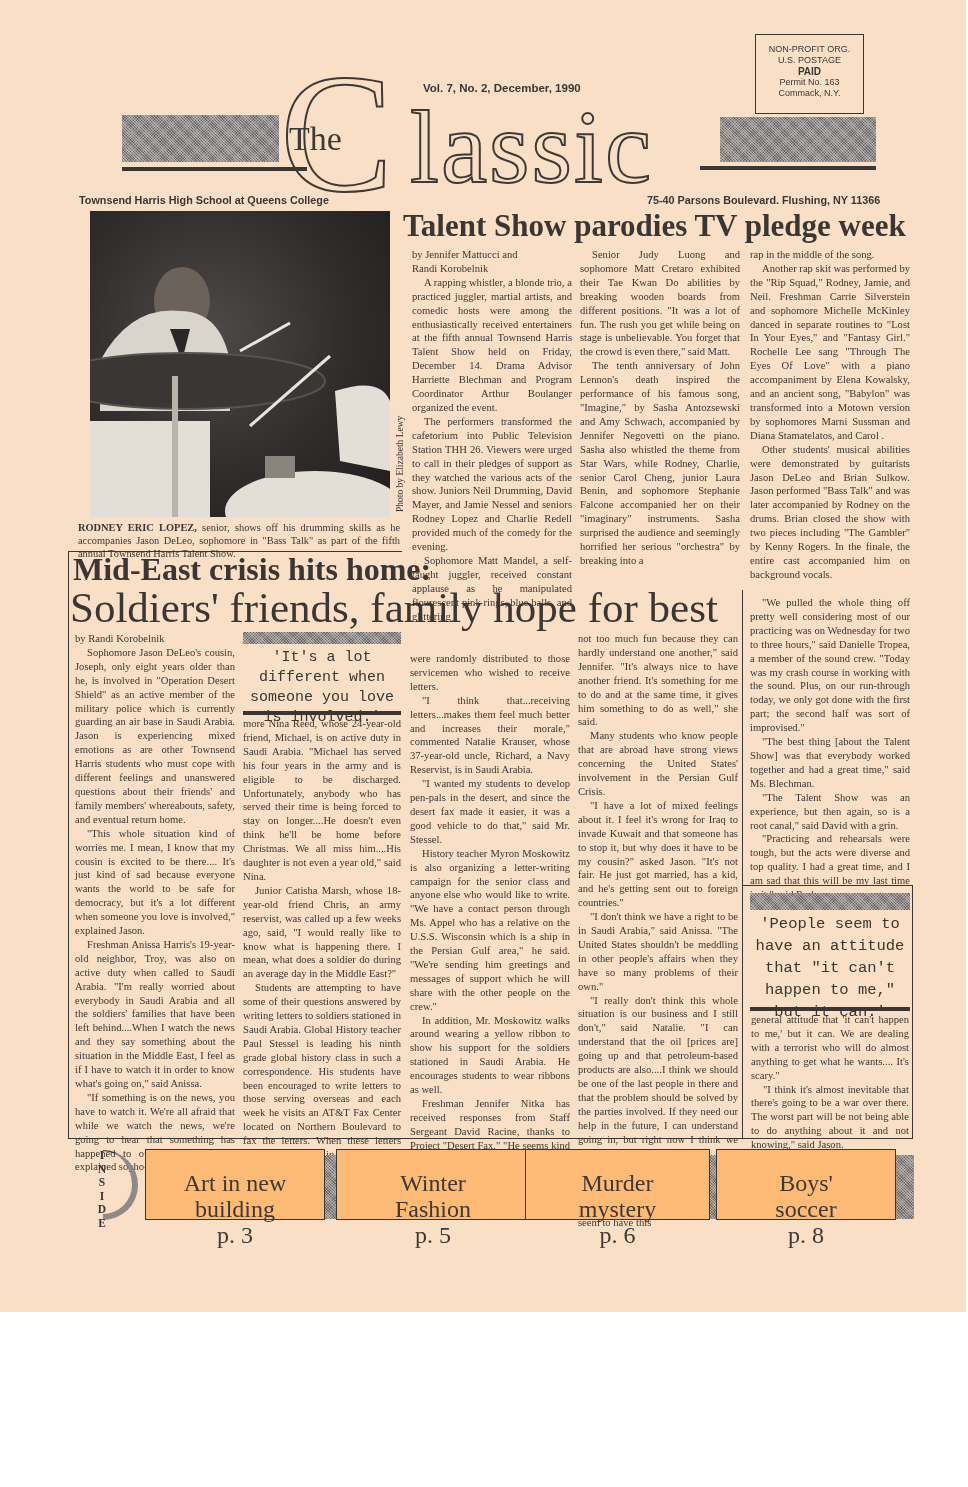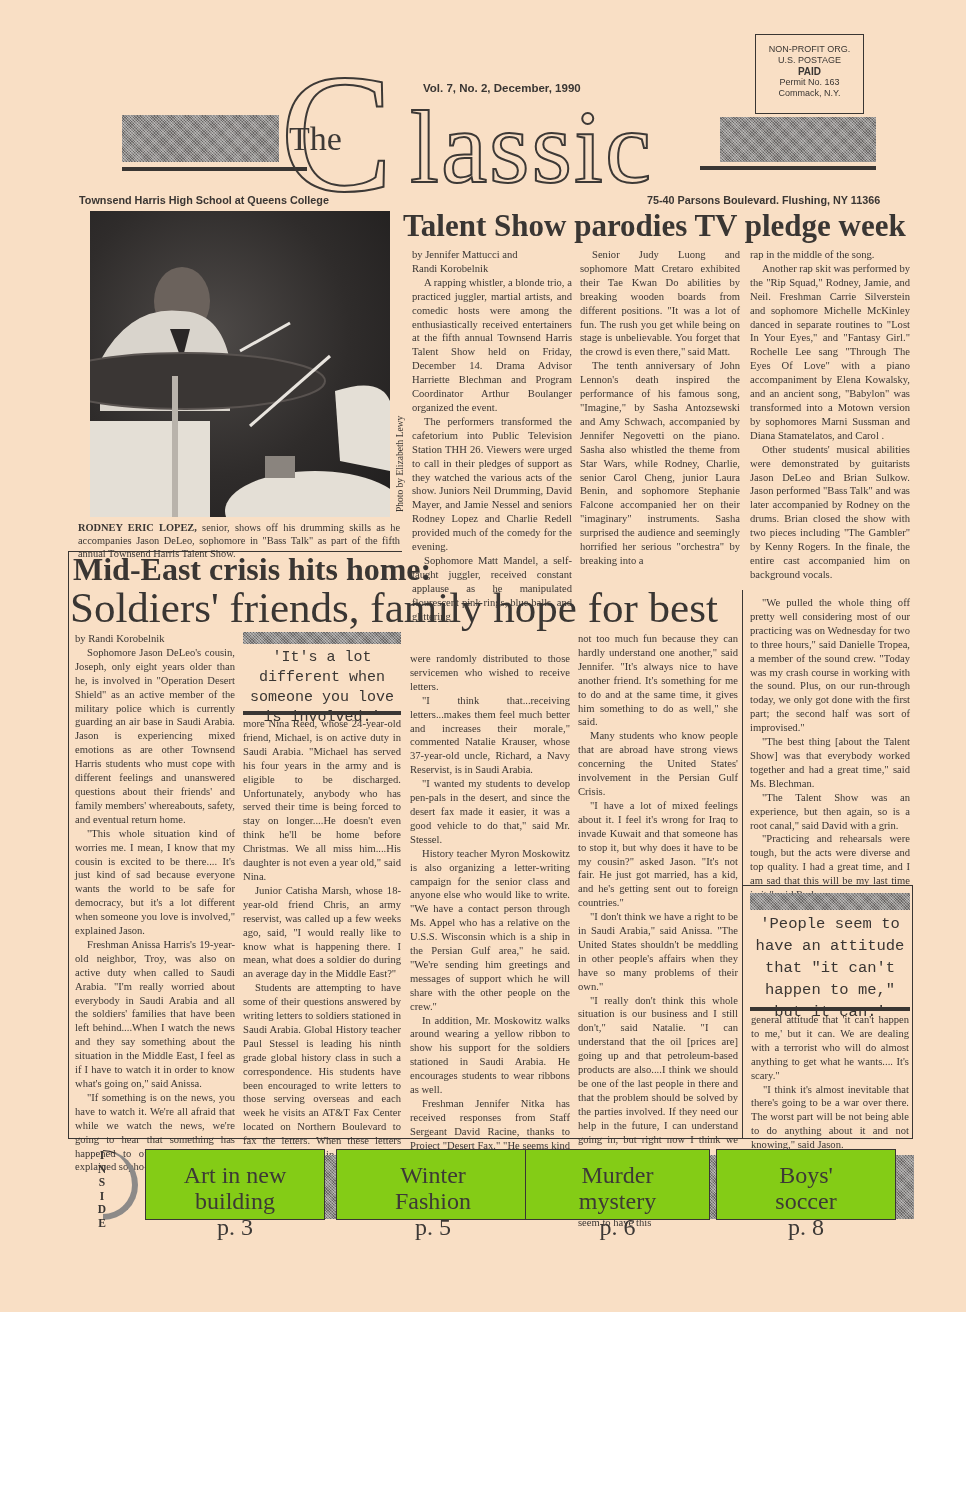--- a/index.html
+++ b/index.html
@@ -14,21 +14,21 @@
   .dither { background-color: #8d8a88; background-image: repeating-linear-gradient(45deg, rgba(255,255,255,0.35) 0 1px, transparent 1px 2px), repeating-linear-gradient(-45deg, rgba(0,0,0,0.25) 0 1px, transparent 1px 2px); }
   .postal { left: 755px; top: 34px; width: 109px; height: 80px; border: 1px solid #3a3633; font-family: "Liberation Sans", sans-serif; font-size: 9px; line-height: 11px; text-align: center; color: #3a3633; box-sizing: border-box; padding-top: 9px; }
   .postal .paid { font-weight: bold; font-size: 10px; }
   .masthead-the { left: 289px; top: 120px; font-family: "Liberation Serif", serif; font-size: 34px; color: #3d3936; }
   .masthead-c { left: 280px; top: 48px; font-family: "Liberation Serif", serif; font-size: 170px; line-height: 170px; color: transparent; -webkit-text-stroke: 2px #3d3936; font-weight: normal; }
   .masthead-rest { left: 410px; top: 95px; font-family: "Liberation Serif", serif; font-size: 104px; line-height: 104px; color: transparent; -webkit-text-stroke: 2px #3d3936; letter-spacing: 2px; }
   .headline { font-family: "Liberation Serif", serif; color: #3a3633; white-space: nowrap; }
   .caption { left: 78px; top: 521px; width: 322px; font-family: "Liberation Serif", serif; font-size: 10.4px; line-height: 13.2px; color: #3a3633; text-align: justify; }
   .photo { left: 90px; top: 211px; width: 300px; height: 306px; background: radial-gradient(ellipse at 40% 40%, #4e4a48 0%, #2f2c2b 55%, #1f1d1d 100%); overflow: hidden; }
   .pullquote { font-family: Liberation Mono, monospace; color: #3a3633; text-align: center; }
-  .teaser { position: absolute; top: 1149px; height: 60px; border: 1px solid #3a3633; background: #84cc16; font-family: "Liberation Serif", serif; font-size: 24px; line-height: 26px; text-align: center; color: #3d3936; box-sizing: border-box; padding-top: 12px; }
+  .teaser { position: absolute; top: 1149px; height: 60px; border: 1px solid #3a3633; background: #fdba74; font-family: "Liberation Serif", serif; font-size: 24px; line-height: 26px; text-align: center; color: #3d3936; box-sizing: border-box; padding-top: 20px; }
   .teaser-shadow { position: absolute; top: 1155px; height: 64px; }
   .rule { position: absolute; background: #3a3633; }
 </style>
 </head>
 <body>
 
 <div class="paper">
 
   <div class="abs postal">
     <div>NON-PROFIT ORG.</div>

